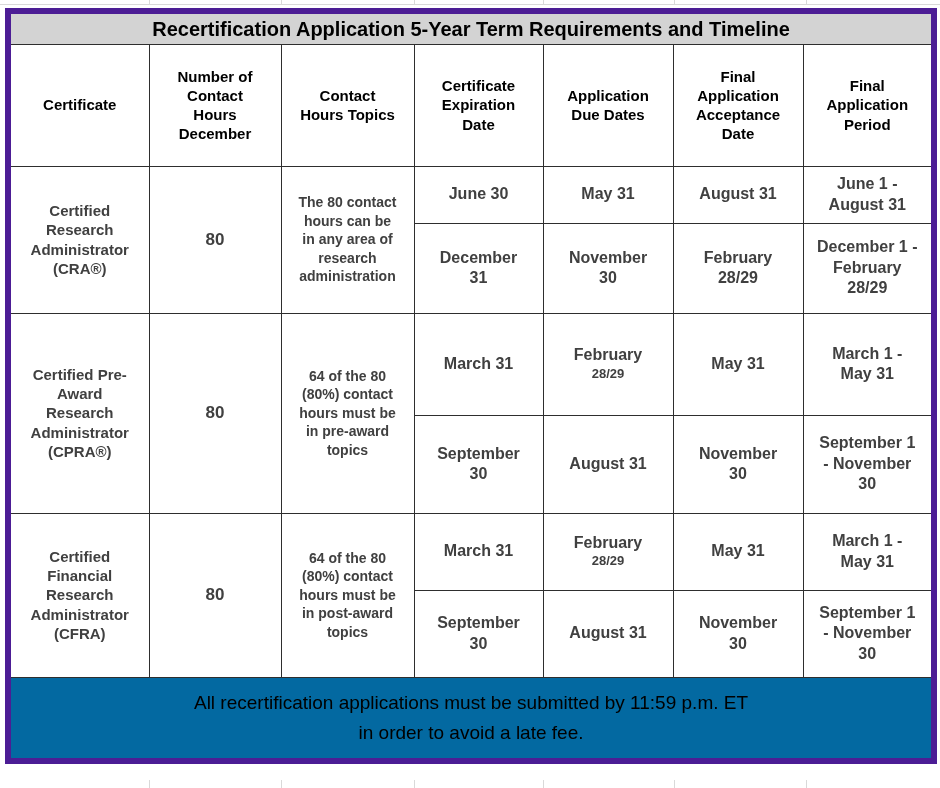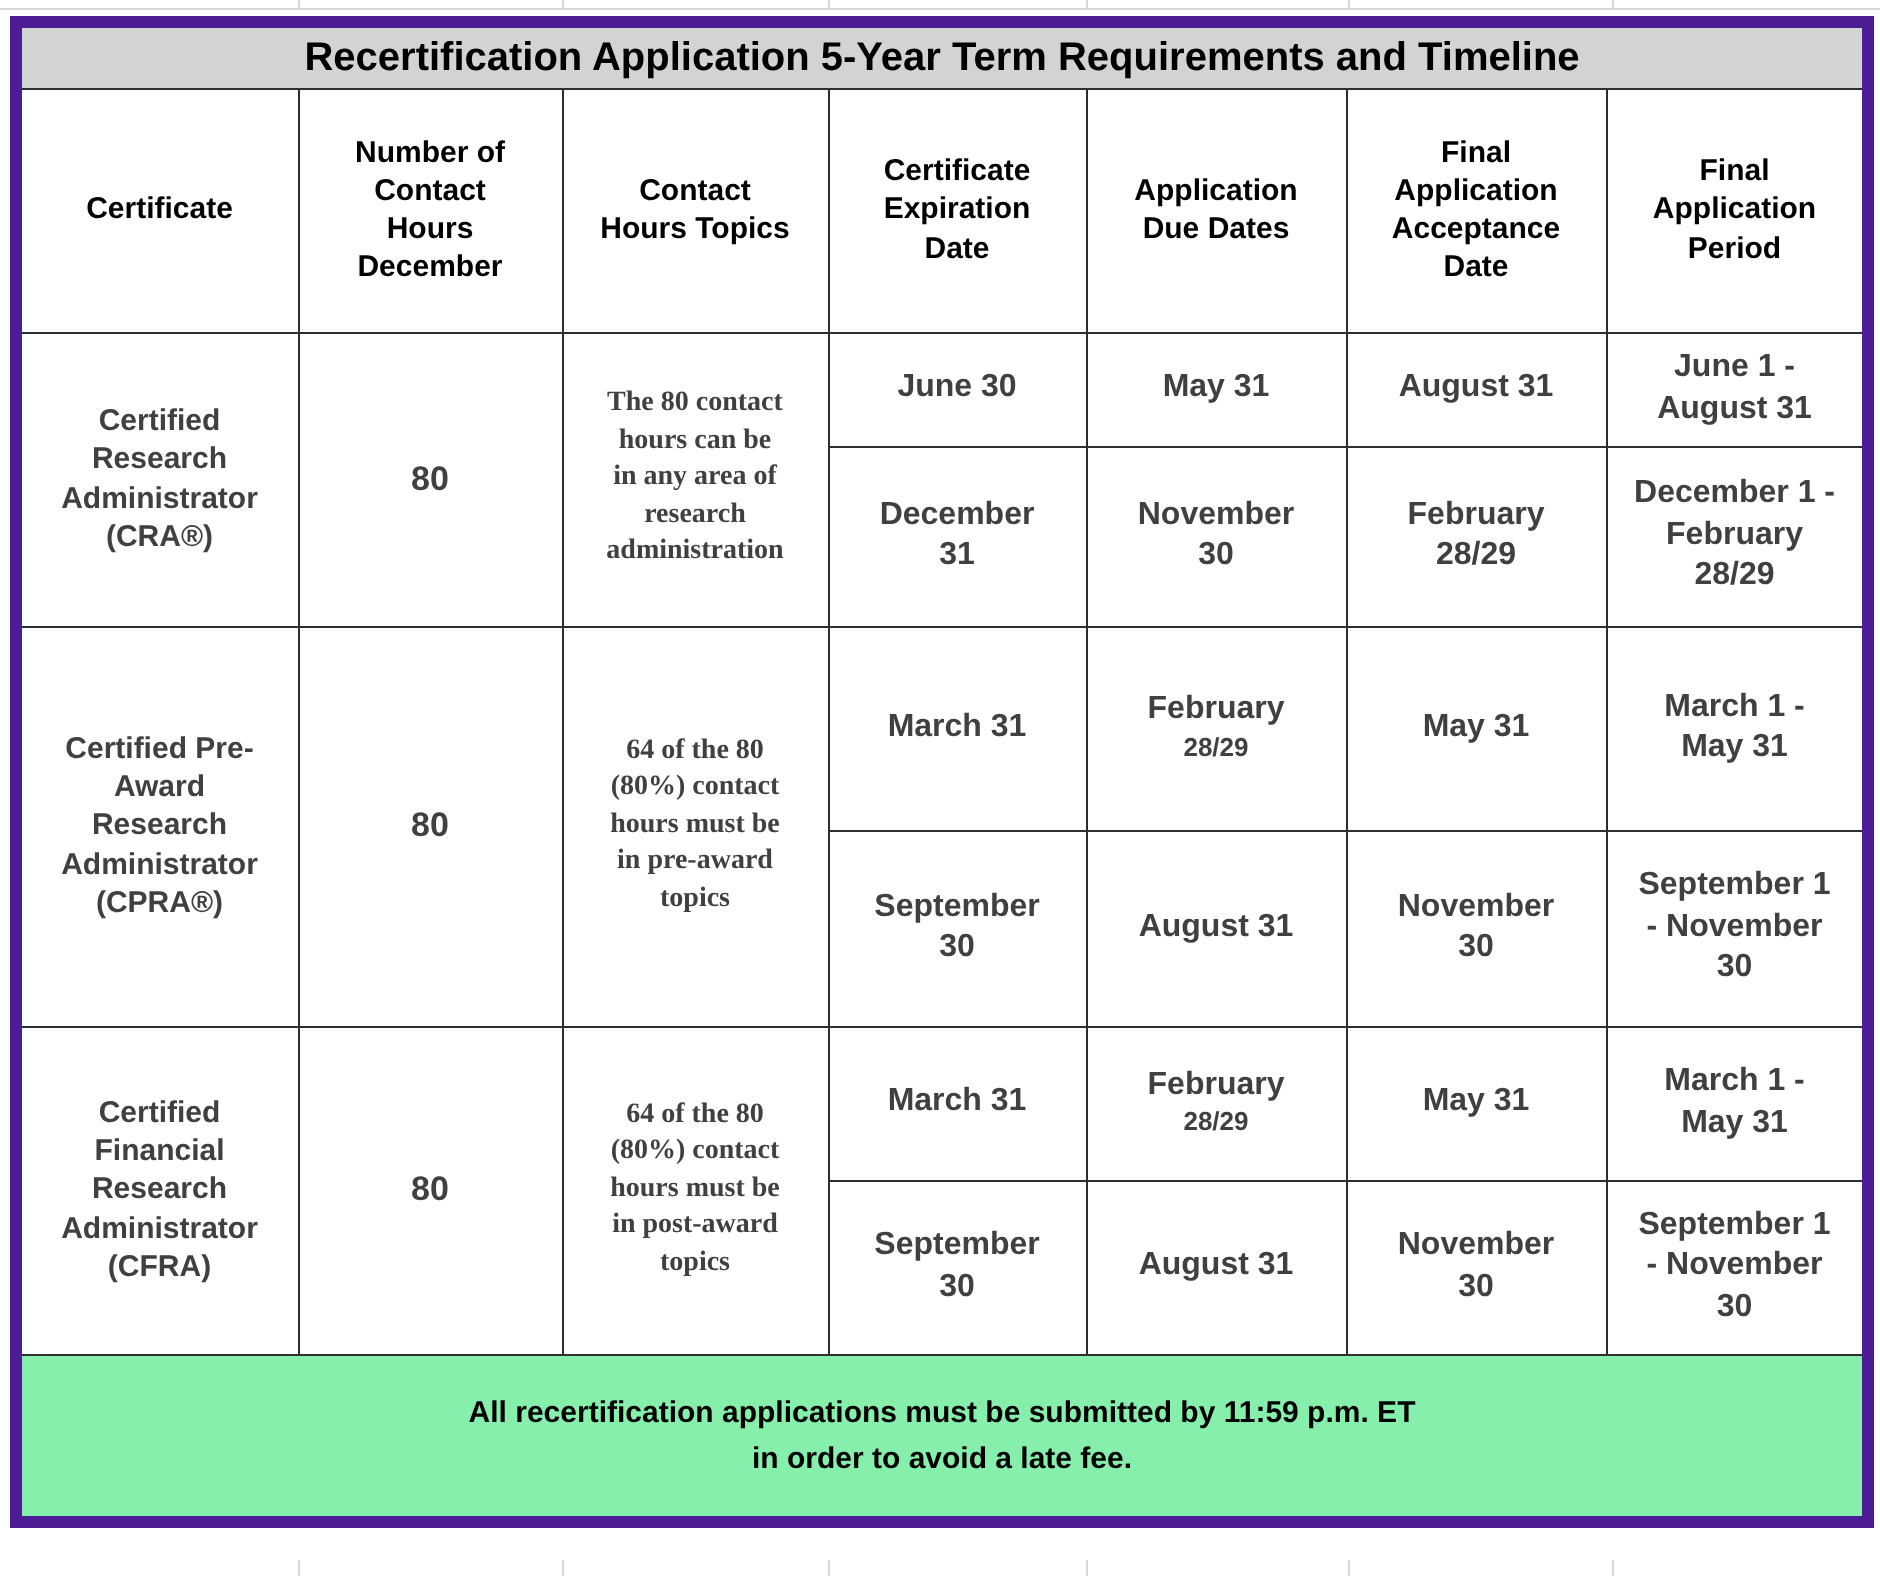--- a/index.html
+++ b/index.html
@@ -53,27 +53,27 @@
   tr.header-row { height: 122px; }
   tr.header-row th {
     background: #ffffff;
     color: #000000;
     font-weight: bold;
     font-size: 15px;
   }
   td.data  { color: #404040; font-weight: 600; font-size: 16px; }
   td.cert  { color: #404040; font-weight: 600; font-size: 15px; }
   td.hours { color: #404040; font-weight: 700; font-size: 17px; }
-  td.topics{ color: #404040; font-weight: 600; font-size: 14px; line-height: 1.32; font-family: Liberation Serif, serif; }
+  td.topics{ color: #404040; font-weight: 600; font-size: 14px; line-height: 1.32; }
   .small-num { display: block; font-size: 13px; font-weight: 700; }
   tr.footer-row td {
-    background: #86efac;
+    background: #0369a1;
     color: #000000;
-    font-weight: bold;
-    font-size: 15px;
+    font-weight: normal;
+    font-size: 19px;
     height: 84px;
     line-height: 1.55;
   }
   tr.r1a { height: 57px; }
   tr.r1b { height: 90px; padding-left: 48px; }
   tr.r2a { height: 102px; }
   tr.r2b { height: 98px; }
   tr.r3a { height: 77px; }
   tr.r3b { height: 87px; }
 </style>

